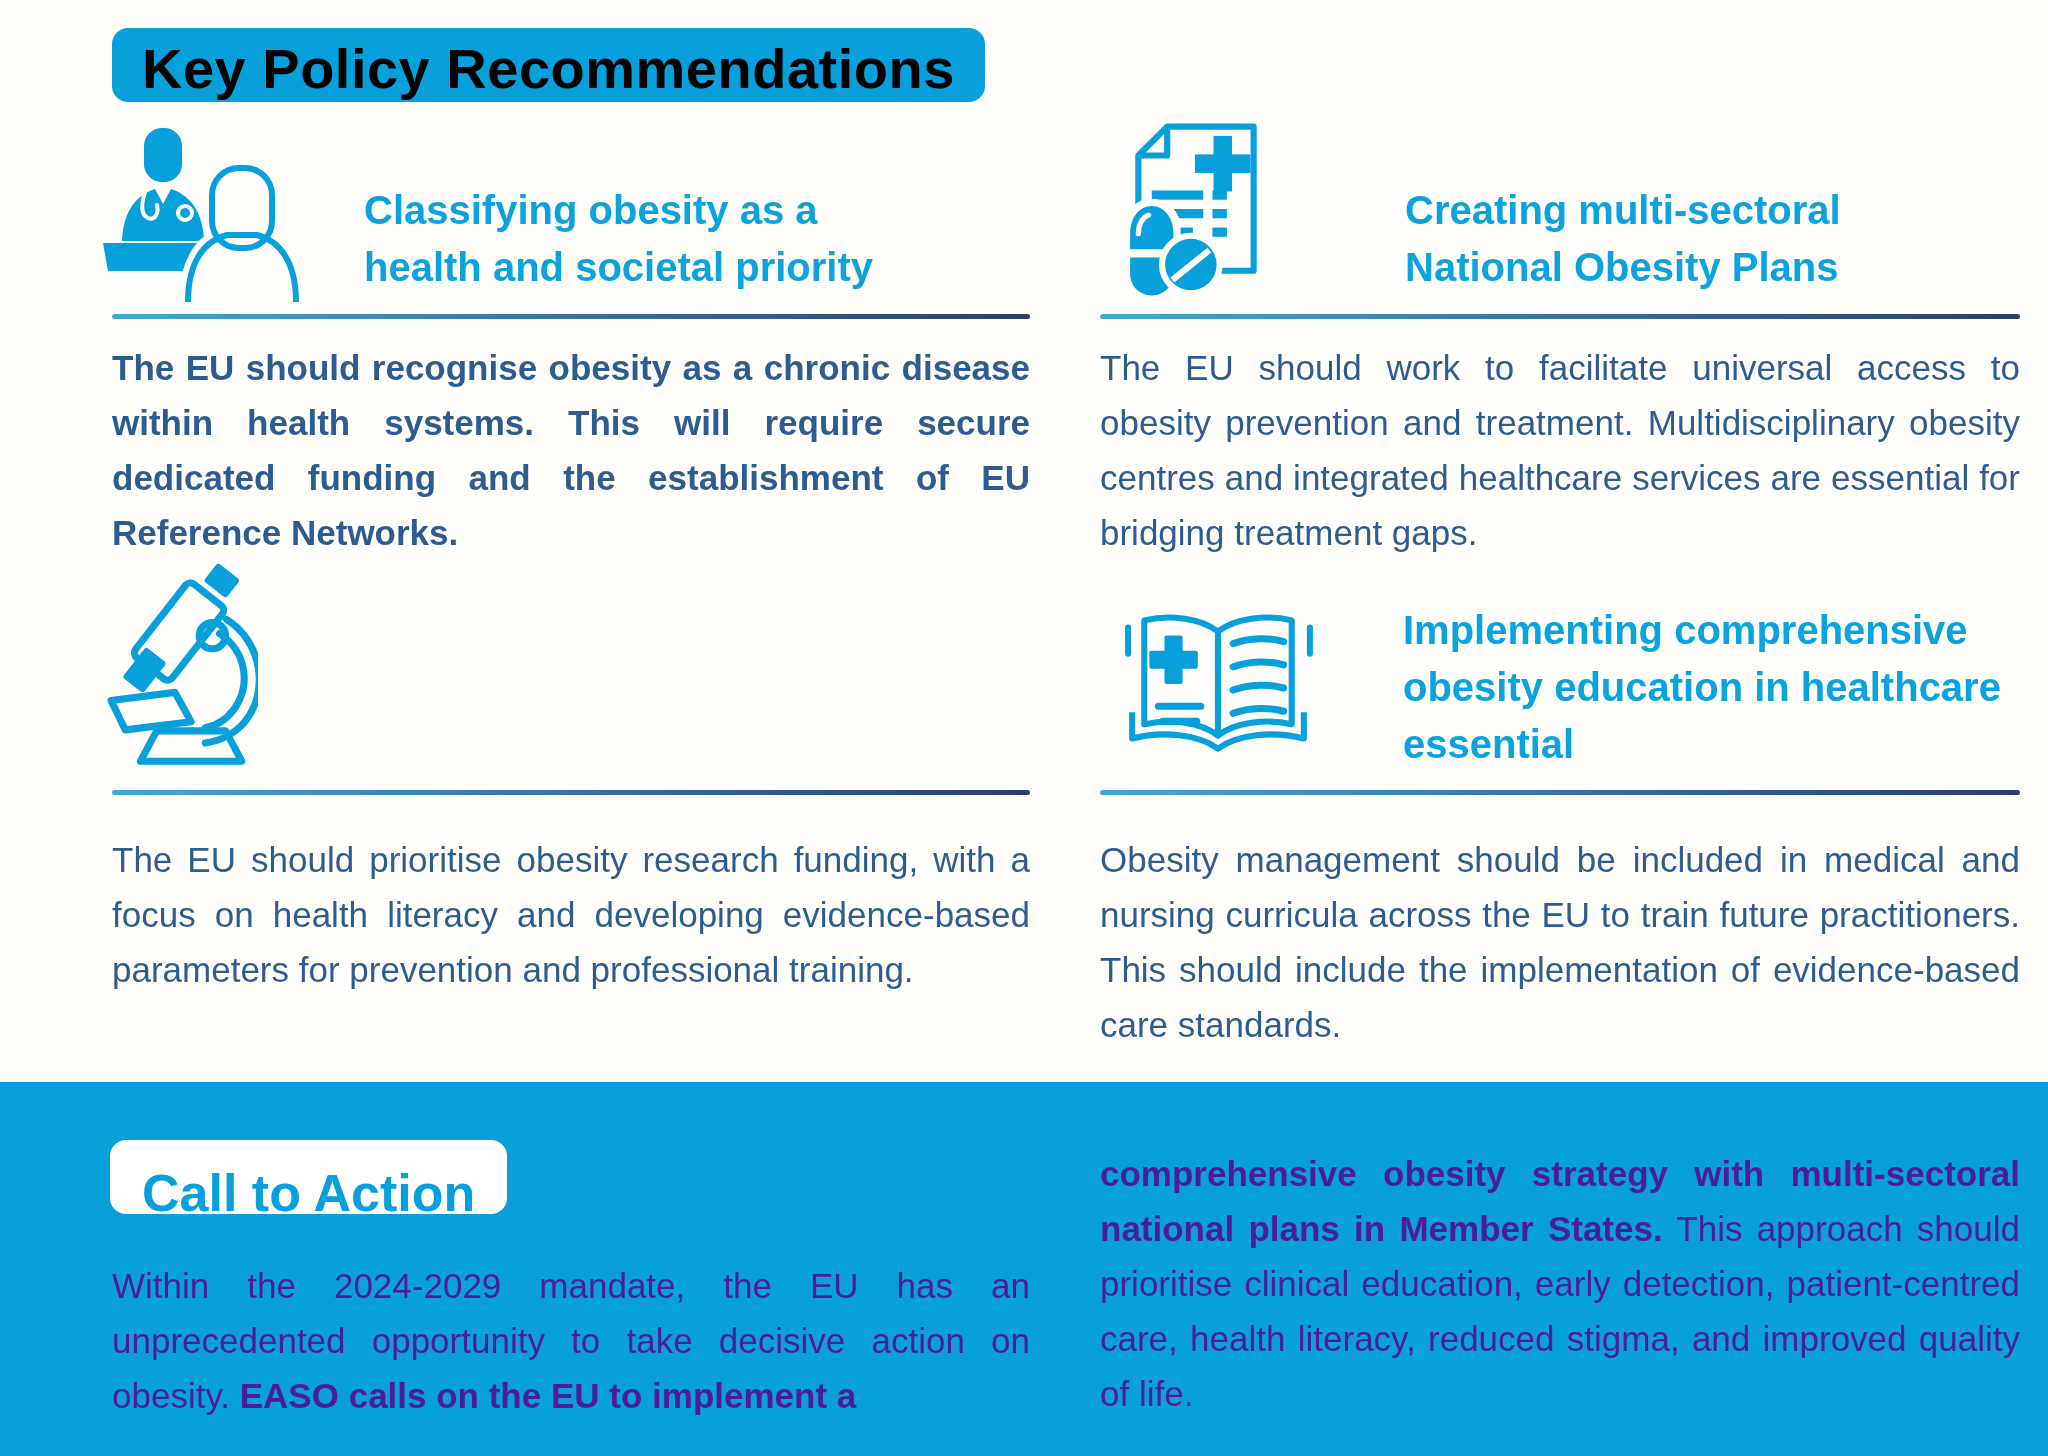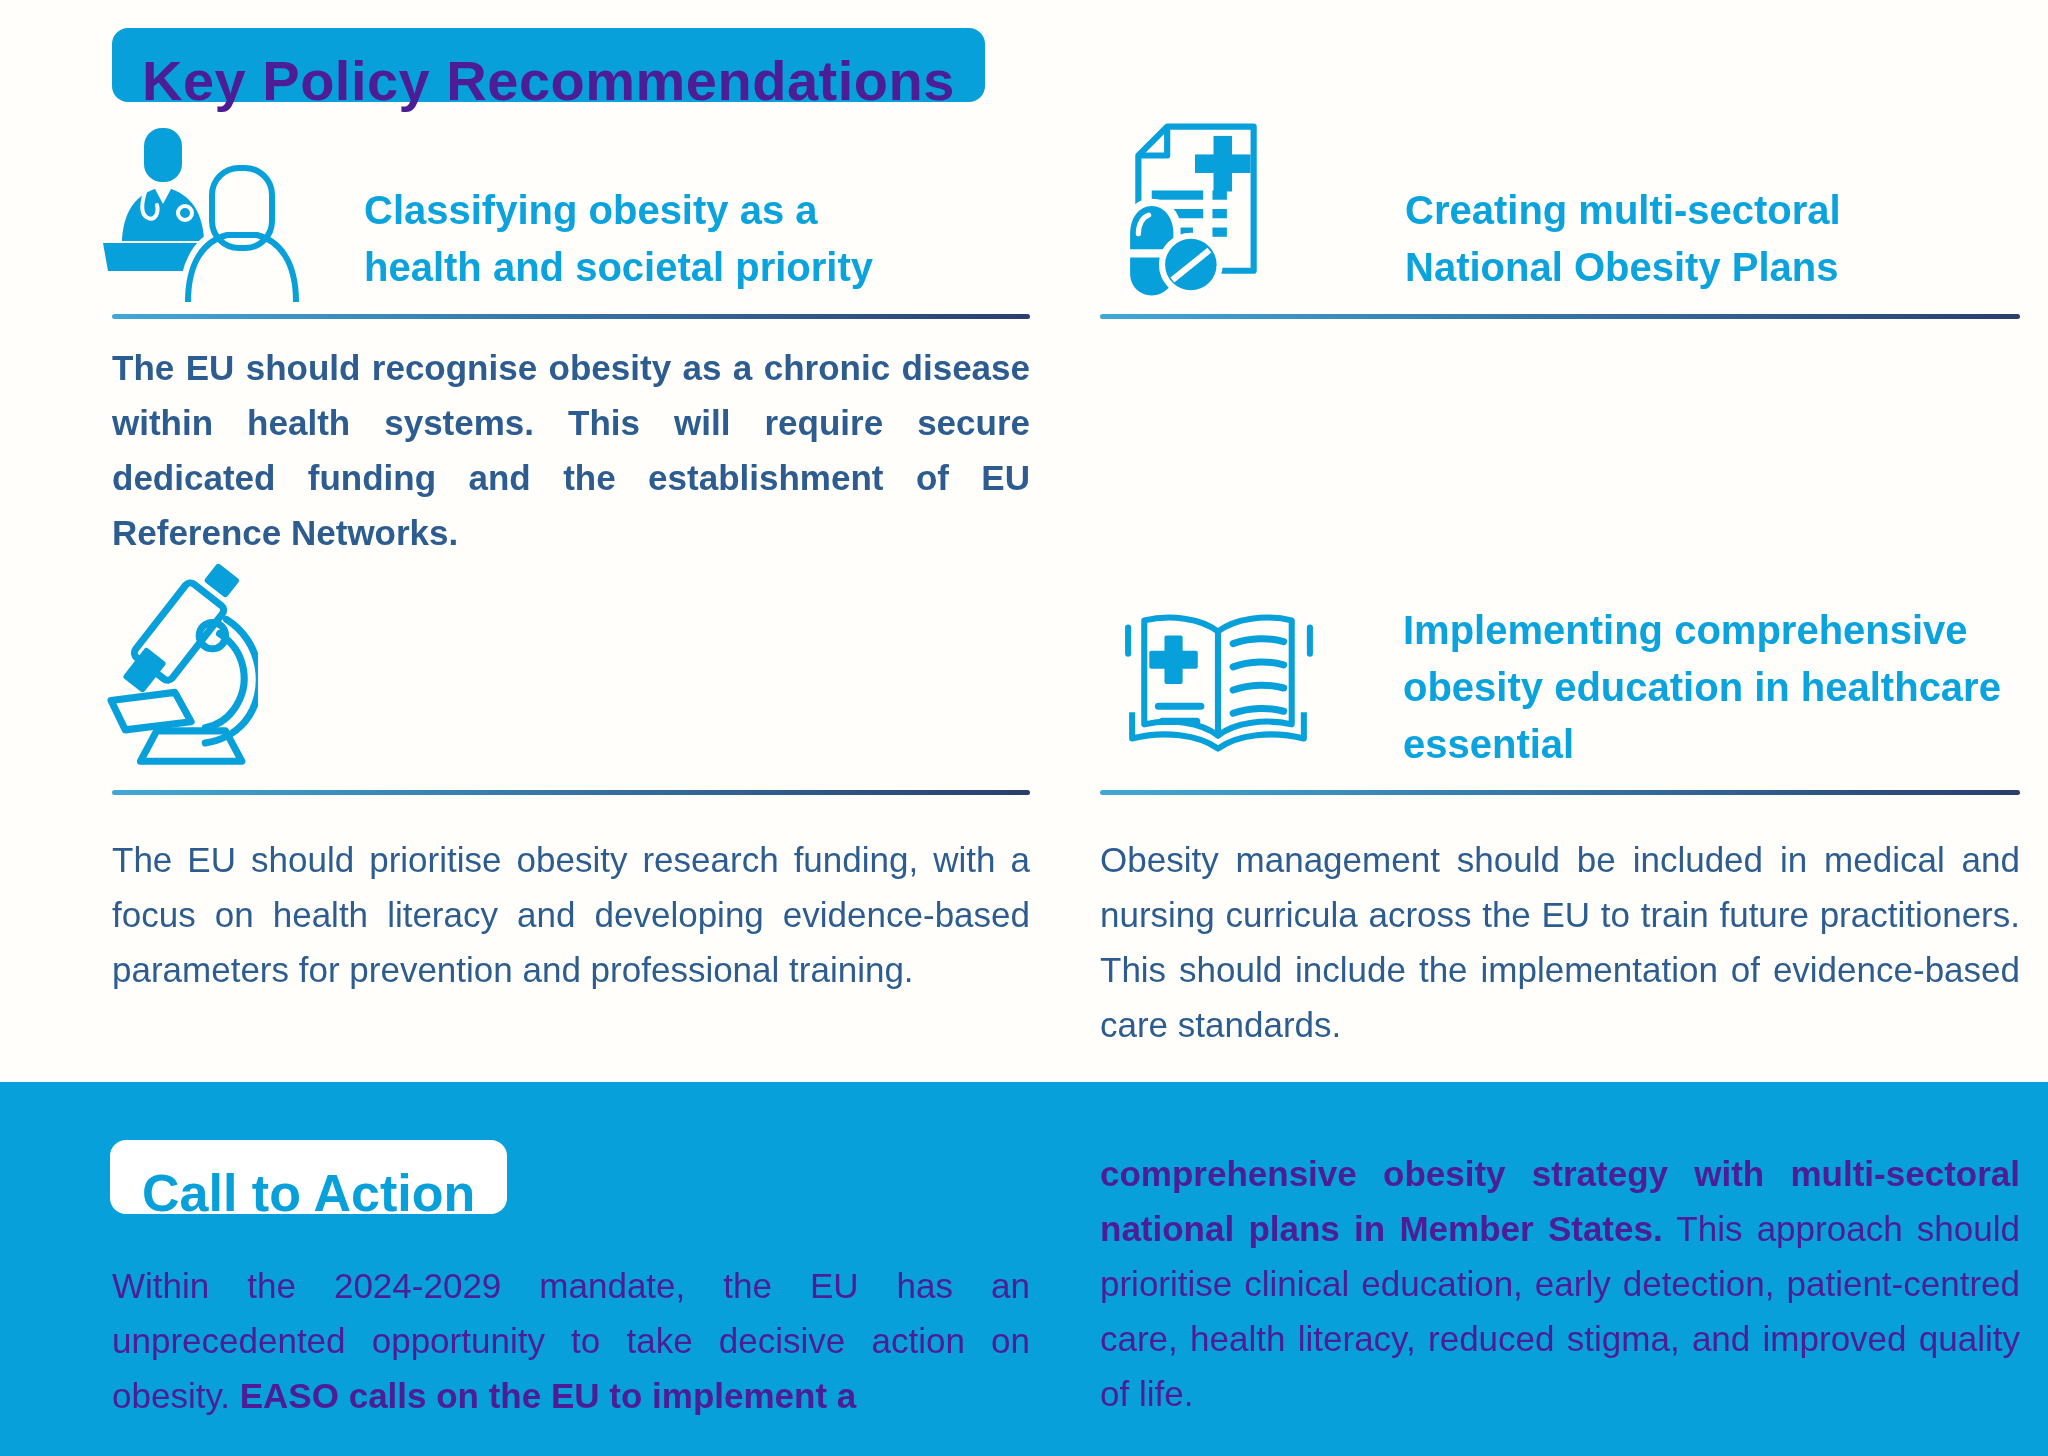--- a/index.html
+++ b/index.html
@@ -15,23 +15,23 @@
   .page{
     position:relative;
     width:2048px;height:1456px;
     background:var(--bg);
     overflow:hidden;
     font-family:"Liberation Sans", sans-serif;
   }
   
   .title-badge{
     position:absolute;left:112px;top:28px;height:74px;
-    background:var(--accent);color:#4c1d95;
+    background:var(--accent);color:#000000;
     font-size:56px;font-weight:bold;line-height:74px;
-    padding:16px 30px;border-radius:16px;letter-spacing:.5px;
+    padding:4px 30px;border-radius:16px;letter-spacing:.5px;
     white-space:nowrap;
   }
   
   .icon{position:absolute;}
   .icon svg{display:block;width:100%;height:100%;}
   .heading{
     position:absolute;color:var(--heading);
     font-size:40px;font-weight:bold;line-height:57px;
   }
   .heading .hl{display:block;white-space:nowrap;}
@@ -138,20 +138,21 @@
       <circle cx="63" cy="140" r="25" fill="var(--accent)" stroke="var(--bg)" stroke-width="12"></circle>
       <circle cx="63" cy="140" r="25" fill="var(--accent)"></circle>
       <line x1="45" y1="155" x2="81" y2="126" stroke="#FFFFFF" stroke-width="6"></line>
     </svg>
   </div>
   <h2 class="heading pos-s2-head">
     <span class="hl">Creating multi-sectoral</span>
     <span class="hl">National Obesity Plans</span>
   </h2>
   <div class="divider pos-s2-div"></div>
+  <p class="body pos-s2-body">The EU should work to facilitate universal access to obesity prevention and treatment. Multidisciplinary obesity centres and integrated healthcare services are essential for bridging treatment gaps.</p>
 
   <div class="icon pos-s3-icon">
     <svg viewBox="0 0 150 200" fill="none">
 
       <rect x="-14" y="-12" width="28" height="23" rx="3" transform="translate(114,18) rotate(38)" fill="var(--accent)"></rect>
 
       <rect x="-23" y="-46" width="46" height="92" rx="6" transform="translate(72,68) rotate(38)" stroke="var(--accent)" stroke-width="7"></rect>
 
       <rect x="-13" y="-19" width="26" height="38" rx="3" transform="translate(38,106) rotate(38)" fill="var(--accent)"></rect>
 

